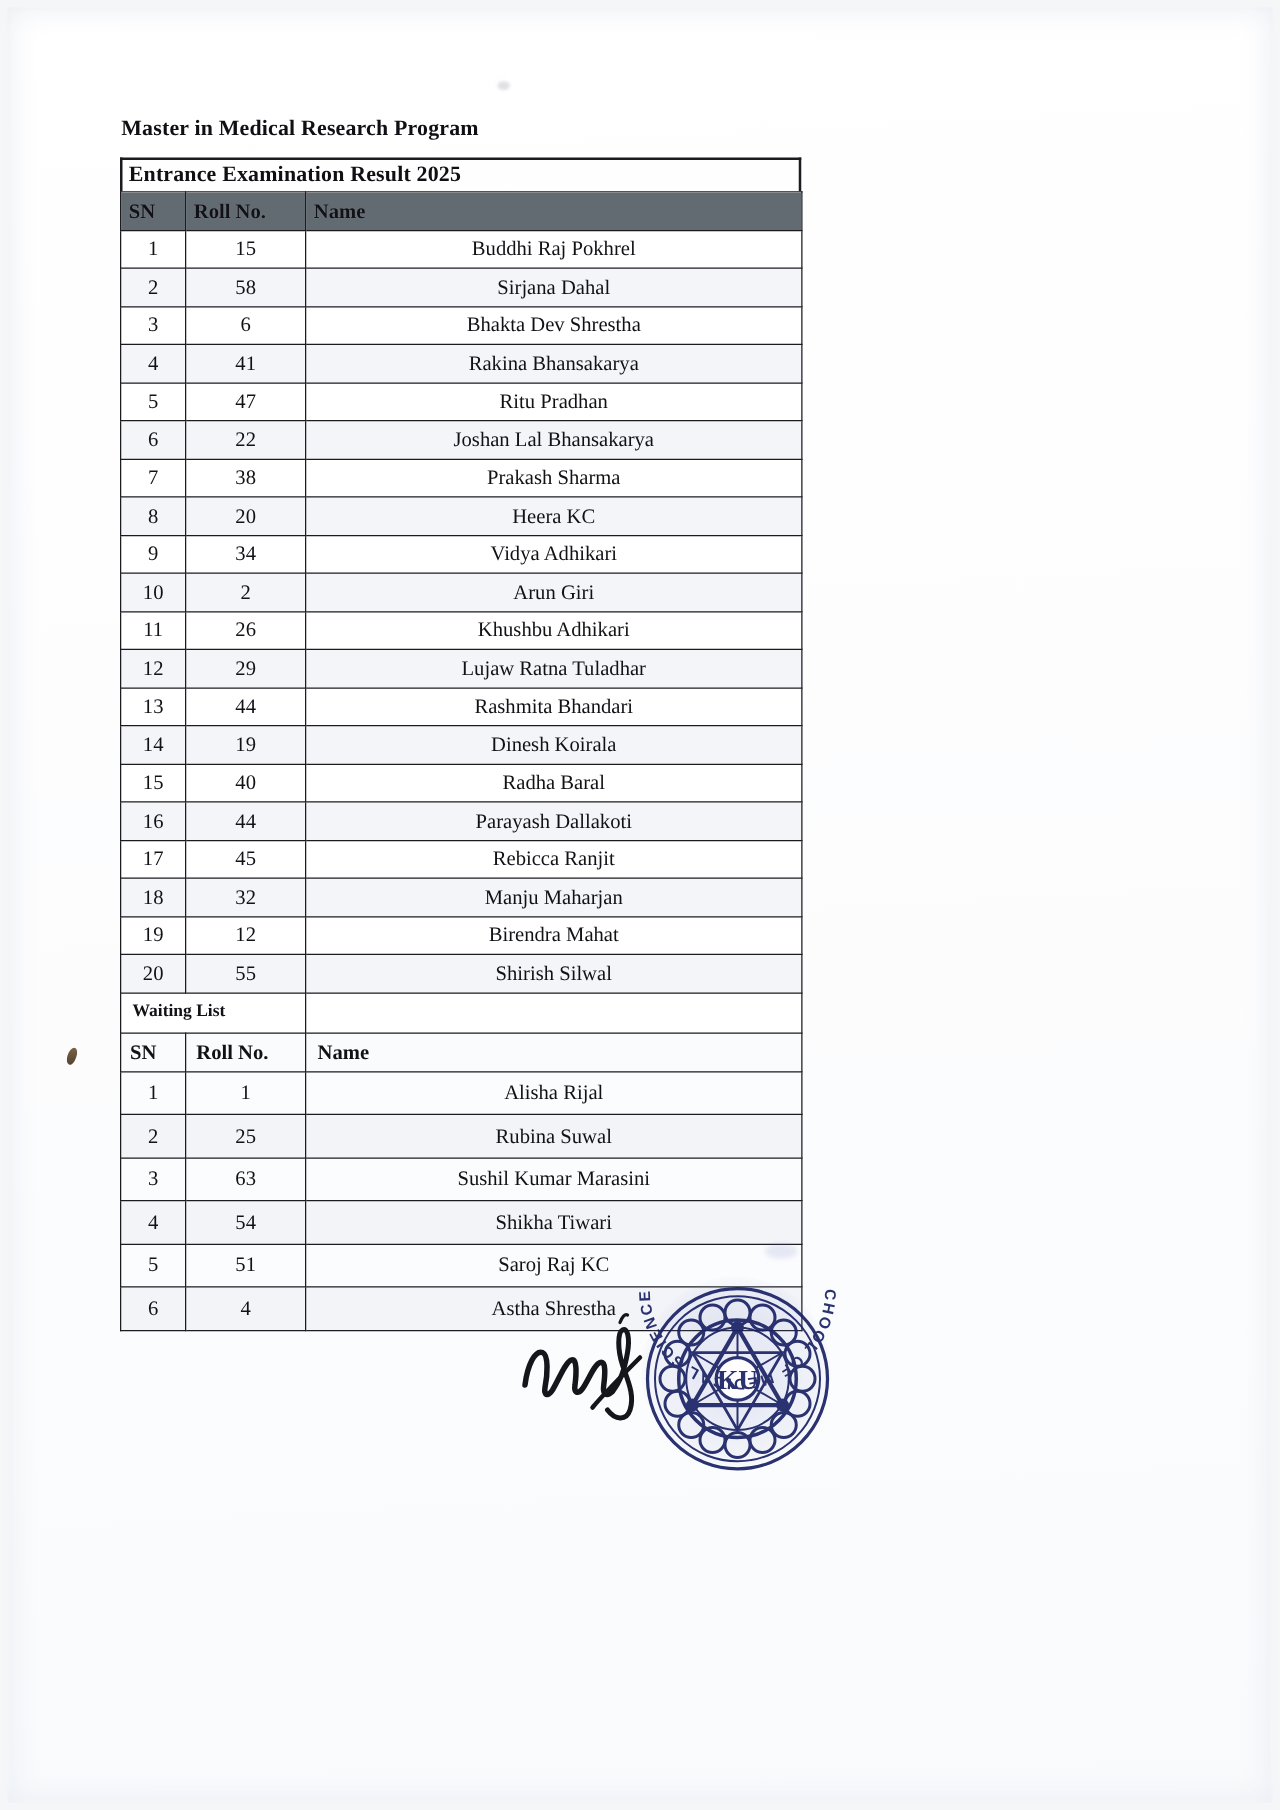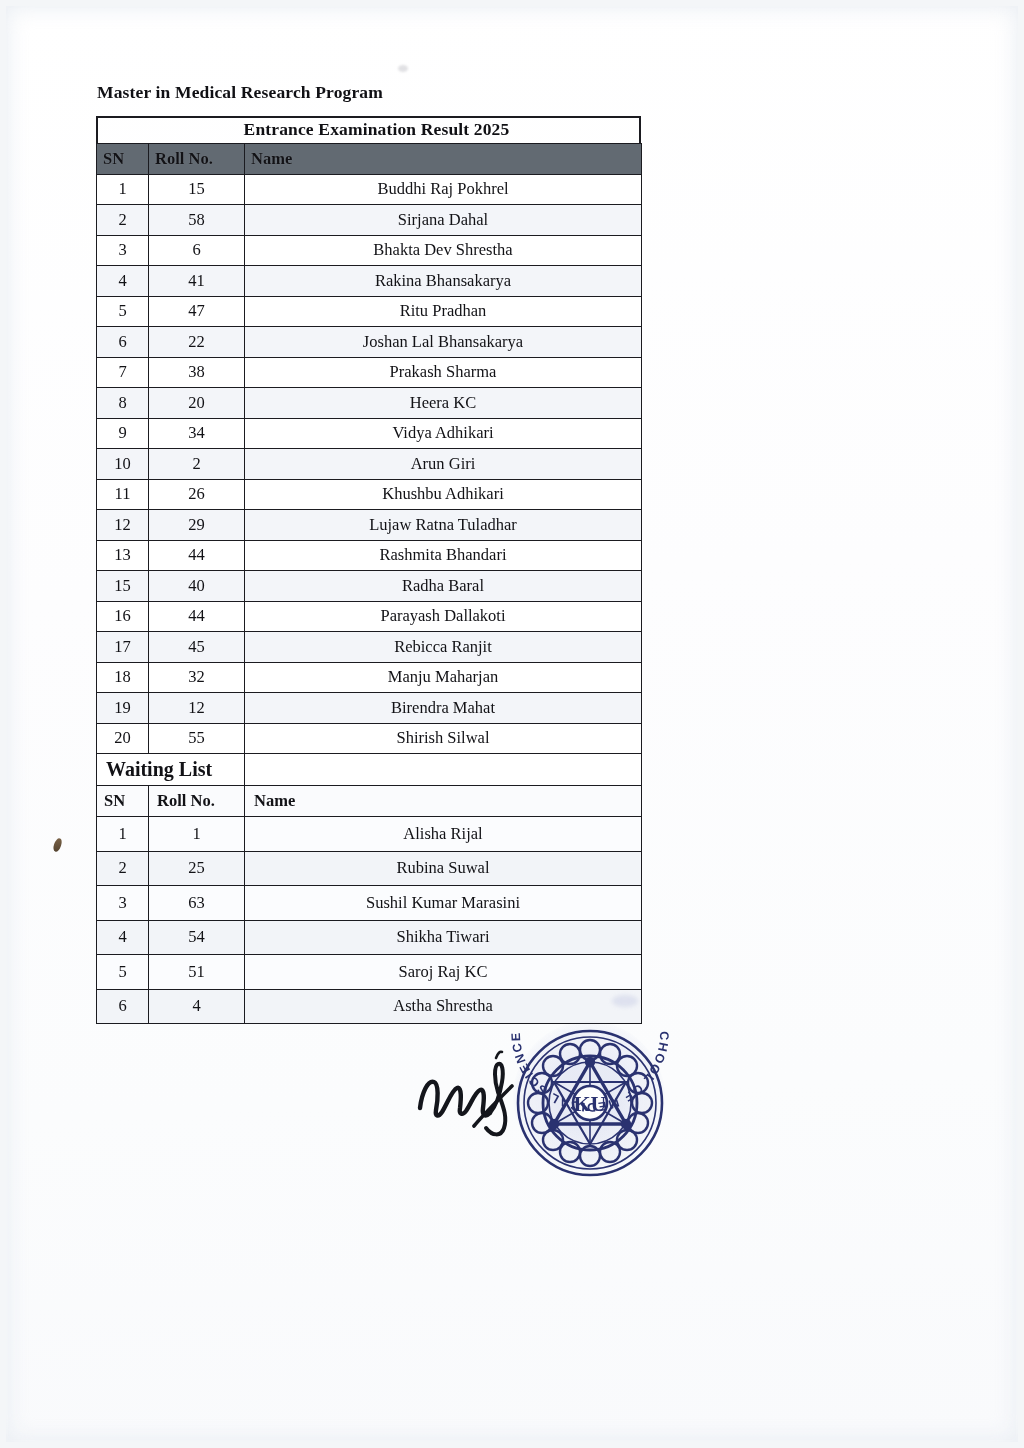--- a/index.html
+++ b/index.html
@@ -24,40 +24,39 @@
   }
   .paper-tint {
     position: absolute;
     left: 8px; top: 8px; right: 8px; bottom: 8px;
     background: linear-gradient(177deg, #ffffff 0%, #fdfdfe 40%, #fbfcfd 75%, #f9fafc 100%);
   }
 
   .doc {
     position: absolute;
     left: 96px;
-    top: 84px;
+    top: 94px;
     width: 545px;
   }
 
   .title-line {
     font-weight: bold;
     font-size: 17.5px;
     color: #101014;
     letter-spacing: 0.15px;
     line-height: 1.0;
     white-space: nowrap;
   }
   .title-1 { margin: 0 0 14px 1px; }
   .title-2 {
     margin: 0;
-    padding: 3px 0 5px 16px;
+    padding: 3px 0 5px 5px;
     border-left: 2px solid #1b1b20;
     border-top: 2px solid #1b1b20;
     border-right: 2px solid #1b1b20;
-    text-align: center;
   }
 
   table.result {
     border-collapse: collapse;
     width: 100%;
     table-layout: fixed;
   }
   table.result td, table.result th {
     border: 1.6px solid #1b1b20;
     font-size: 16.5px;
@@ -87,21 +86,21 @@
   td.sn   { text-align: center; }
   td.roll { text-align: center; }
   td.name { text-align: center; padding-left: 9px; }
 
   
   tbody.main tr:nth-child(even) td { background: #f3f5f9; }
   tbody.main tr:nth-child(odd)  td { background: #ffffff; }
 
   tr.section-head td {
     font-weight: bold;
-    font-size: 20px;
+    font-size: 14px;
     height: 31px;
     background: #ffffff;
     padding-left: 9px;
   }
   tr.sub-head td {
     font-weight: bold;
     font-size: 16.5px;
     height: 30px;
     background: #fafbfd;
   }
@@ -257,20 +256,25 @@
           </tr>
         <tr>
             <td class="sn">12</td>
             <td class="roll">29</td>
             <td class="name">Lujaw Ratna Tuladhar</td>
           </tr>
         <tr>
             <td class="sn">13</td>
             <td class="roll">44</td>
             <td class="name">Rashmita Bhandari</td>
+          </tr>
+        <tr>
+            <td class="sn">14</td>
+            <td class="roll">19</td>
+            <td class="name">Dinesh Koirala</td>
           </tr>
         <tr>
             <td class="sn">15</td>
             <td class="roll">40</td>
             <td class="name">Radha Baral</td>
           </tr>
         <tr>
             <td class="sn">16</td>
             <td class="roll">44</td>
             <td class="name">Parayash Dallakoti</td>

